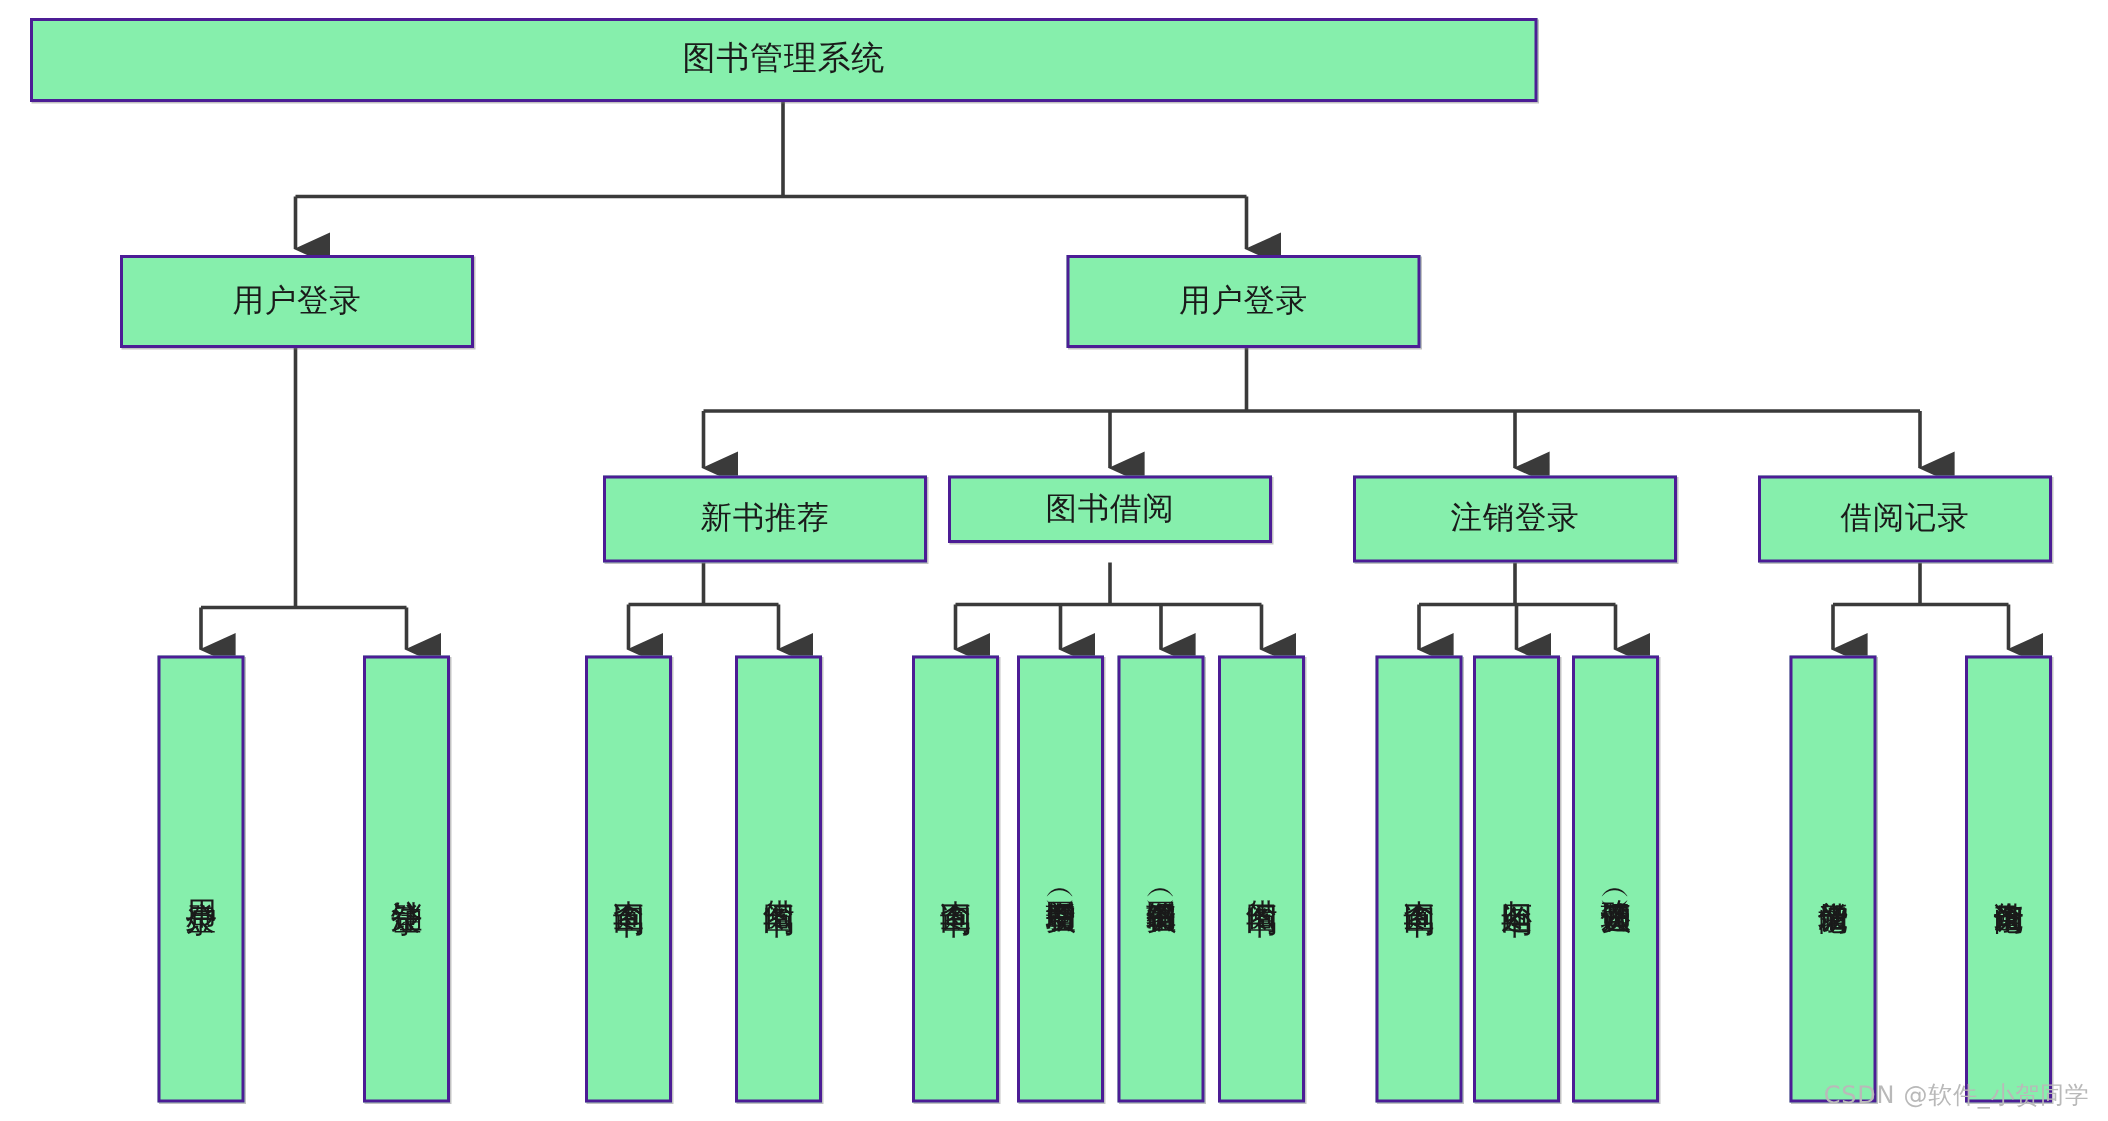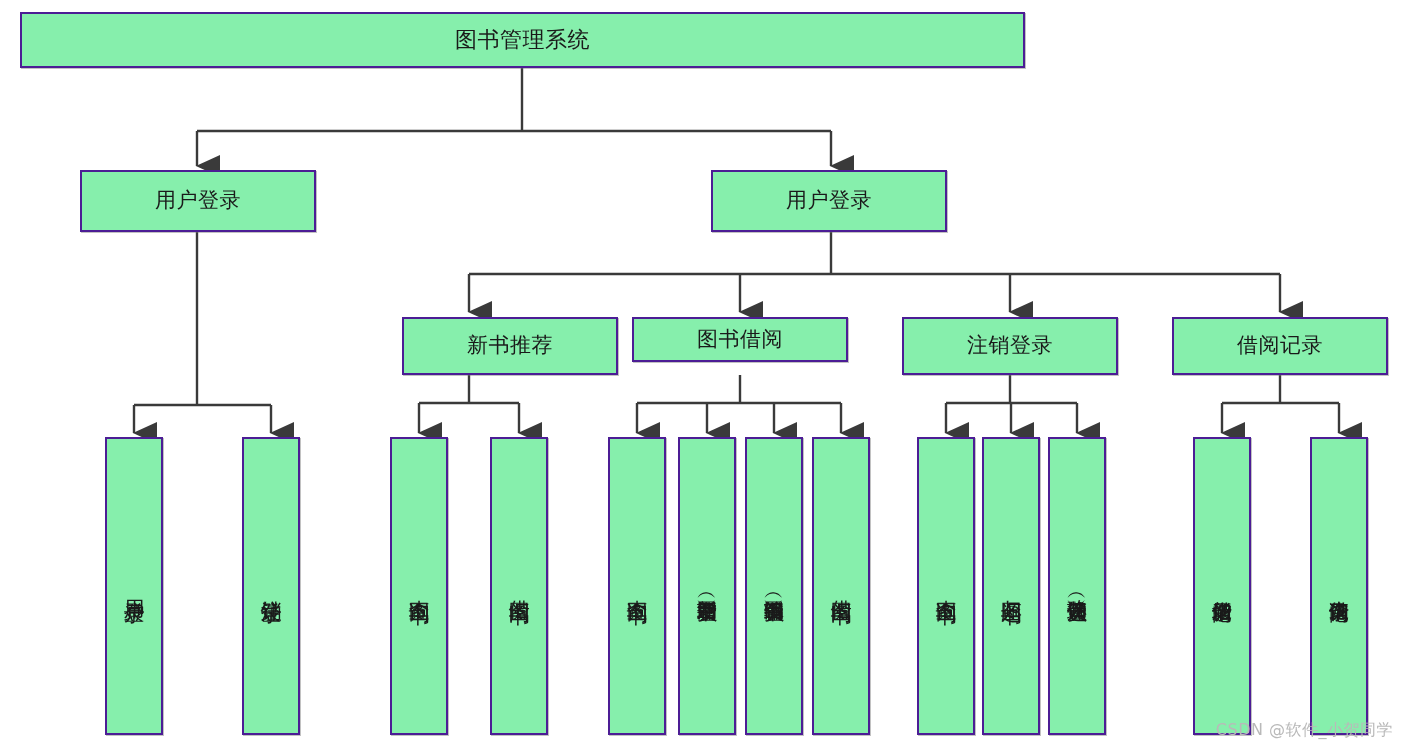--- a/index.html
+++ b/index.html
@@ -166,21 +166,21 @@
 
   <div class="node h" style="left:362px; top:317px; width:216px; height:58px;margin-left:40px;">
     <span class="node-label">新书推荐</span>
   </div>
   <div class="node h" style="left:632px; top:317px; width:216px; height:45px;">
     <span class="node-label">图书借阅</span>
   </div>
   <div class="node h" style="left:902px; top:317px; width:216px; height:58px;">
     <span class="node-label">注销登录</span>
   </div>
-  <div class="node h" style="left:1172px; top:317px; width:216px; height:58px;align-items:center;">
+  <div class="node h" style="left:1172px; top:317px; width:196px; height:58px;align-items:center;">
     <span class="node-label">借阅记录</span>
   </div>
 
   <div class="node v" style="left:105px; top:437px; width:58px; height:298px;">
     <span class="node-label">用户登录</span>
   </div>
   <div class="node v" style="left:242px; top:437px; width:58px; height:298px;">
     <span class="node-label">注销登录</span>
   </div>
 

